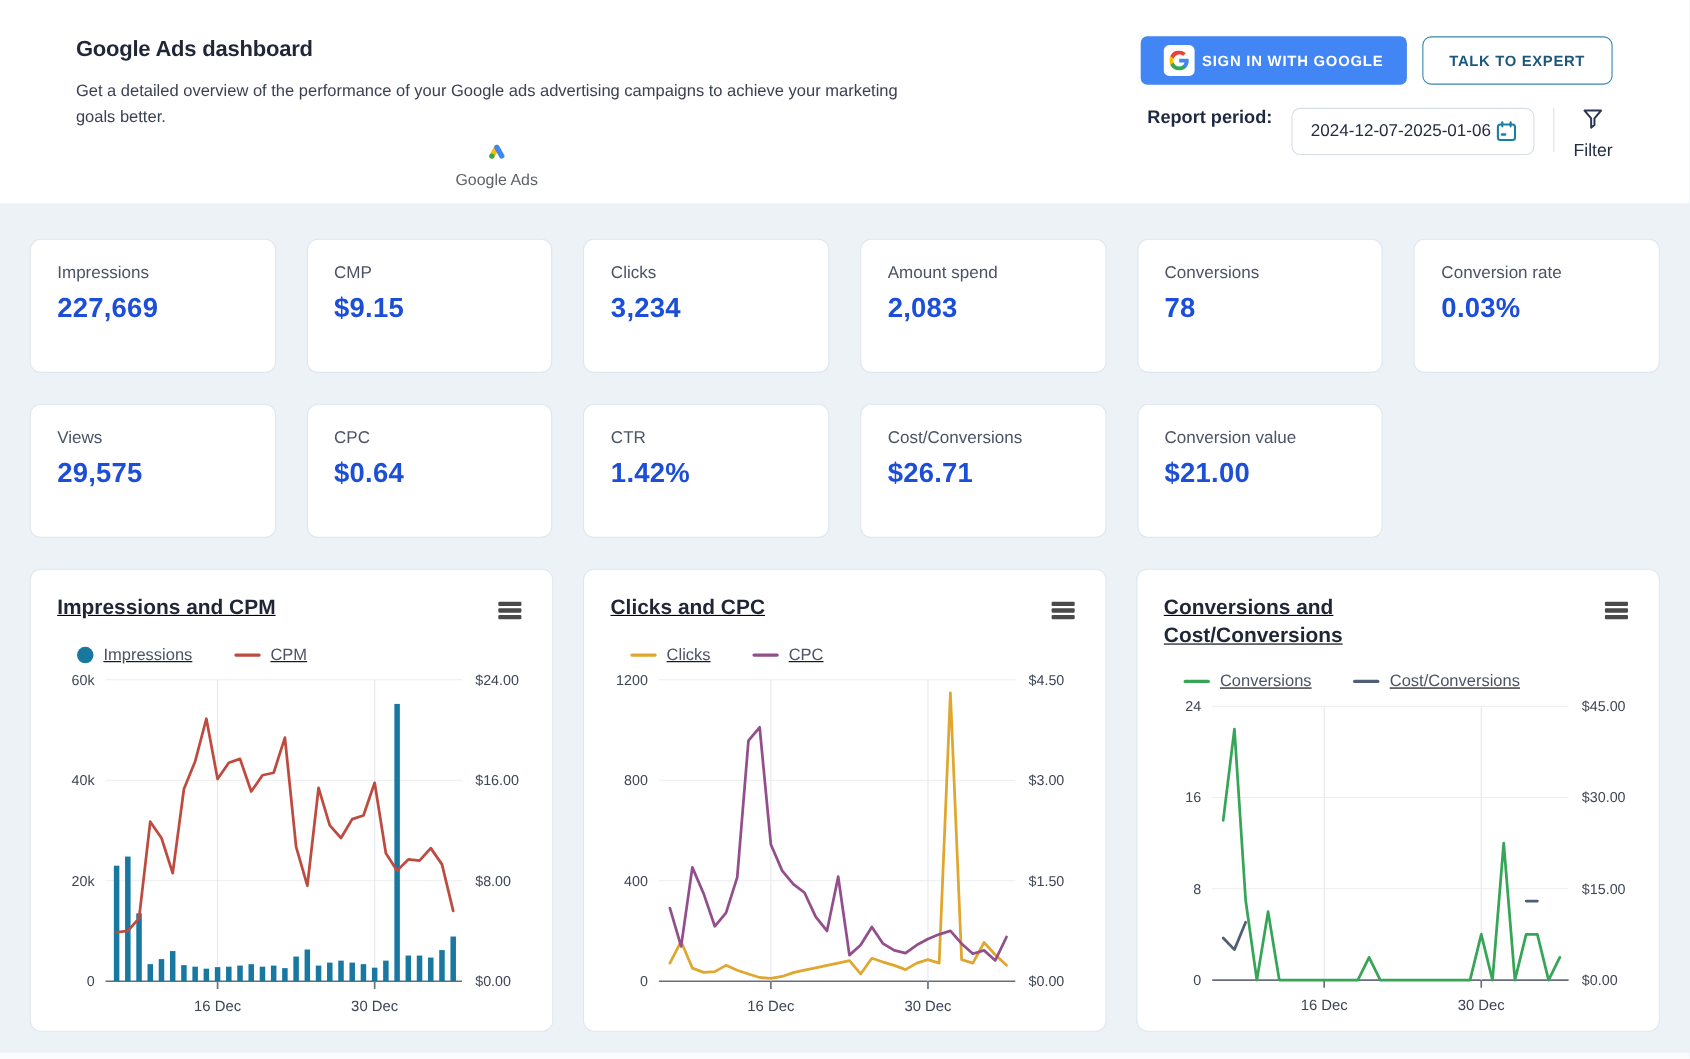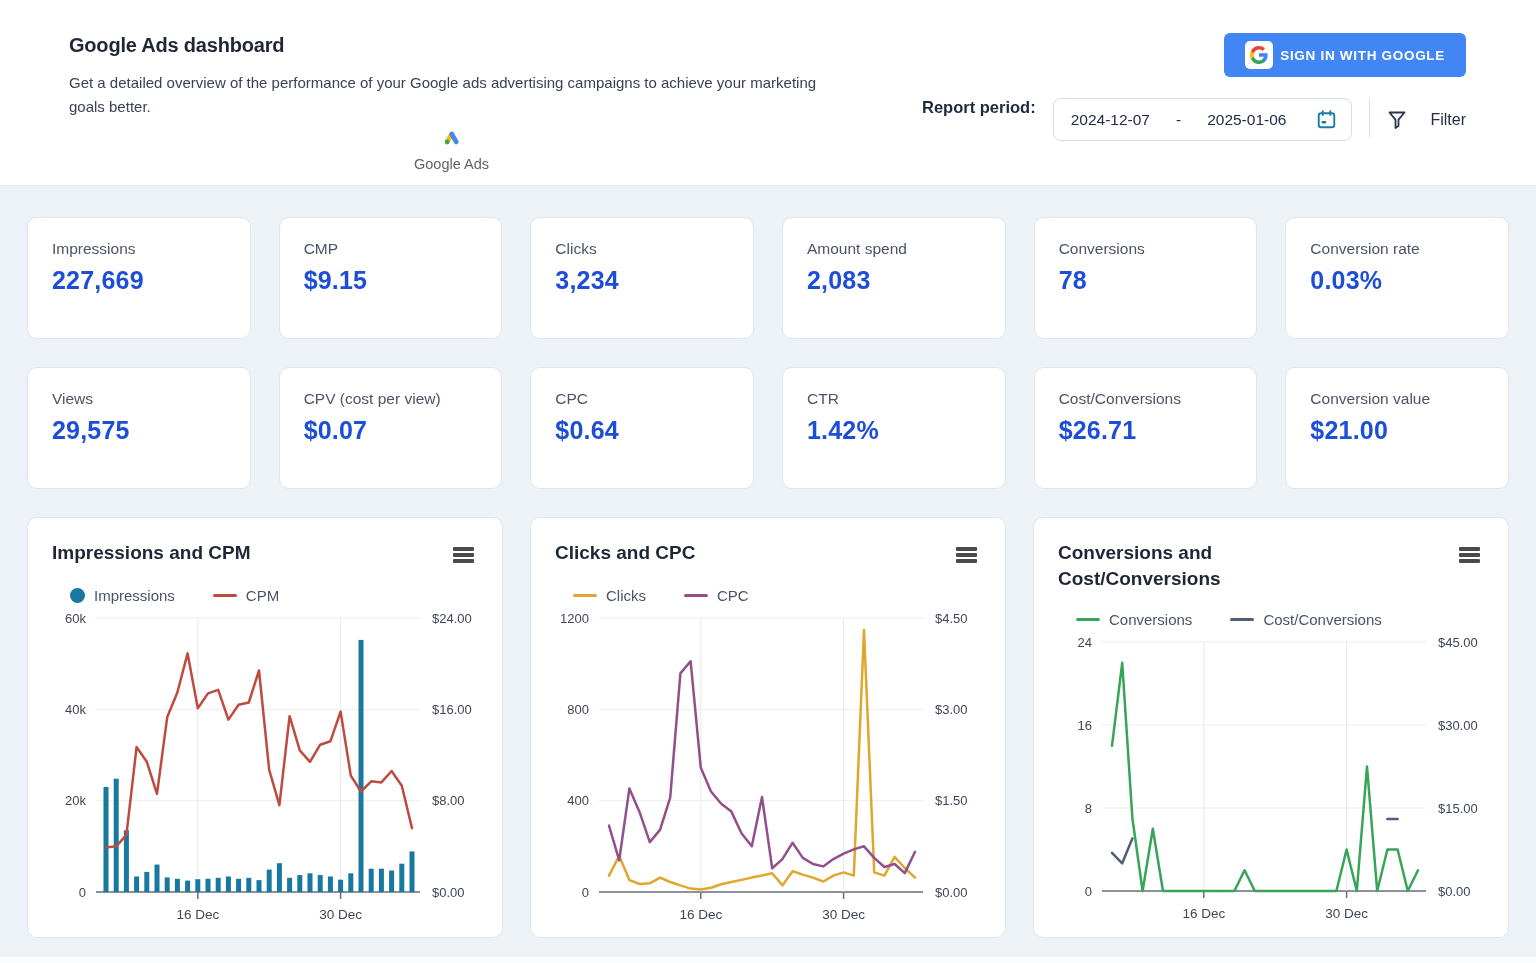--- a/index.html
+++ b/index.html
@@ -12,33 +12,33 @@
   .page-title { font-size:20px; font-weight:800; color:#1f2637; margin:4px 0 14px; letter-spacing:-0.2px; }
   .page-subtitle { font-size:15px; color:#3a4152; line-height:1.6; max-width:765px; margin-bottom:11px; }
   .brand-row { display:flex; align-items:center; gap:9px; font-size:14.5px; color:#5f6368;flex-direction:column; }
   .header-right { margin-left:auto; display:flex; flex-direction:column; align-items:flex-end; gap:21px; padding-top:3px; }
   .btn-row { display:flex; gap:14px; }
   .btn-signin { background:#4285f4; color:#fff; height:44px; border:none; border-radius:6px; display:flex; align-items:center; gap:7px; padding:0 21px; font-family:inherit; font-weight:700; font-size:13.5px; letter-spacing:0.7px; cursor:pointer; }
   .g-tile { width:28px; height:28px; background:#fff; border-radius:5px; display:flex; align-items:center; justify-content:center; }
   .btn-talk { background:#fff; border:1.5px solid #3a85ad; color:#1c587c; height:44px; border-radius:8px; padding:0 24px; font-family:inherit; font-weight:700; font-size:13.5px; letter-spacing:0.6px; cursor:pointer; }
   .report-row { display:flex; gap:17px; }
   .rp-label { font-size:16.5px; font-weight:700; color:#1e2940; }
-  .date-box { display:flex; align-items:center; gap:26px; border:1px solid #d7dde7; border-radius:8px; height:43px; padding:0 14px 0 17px; font-size:15.5px; color:#222c42; background:#fff; cursor:pointer; }
+  .date-box { display:flex; align-items:center; gap:0; border:1px solid #d7dde7; border-radius:8px; height:43px; padding:0 14px 0 17px; font-size:15.5px; color:#222c42; background:#fff; cursor:pointer; }
   .v-div { width:1px; height:40px; background:#dde2ea; }
-  .filter-btn { display:flex; align-items:center; gap:23px; font-size:16px; color:#222c42; cursor:pointer; background:none; border:none; font-family:inherit; }
+  .filter-btn { display:flex; align-items:center; gap:11px; font-size:16px; color:#222c42; cursor:pointer; background:none; border:none; font-family:inherit;flex-direction:column; }
 
   
   .kpi-grid { display:grid; grid-template-columns:repeat(6,1fr); gap:28px; padding:31px 27px 0; }
   .kpi-card { background:#fff; border:1px solid #e0e6ef; border-radius:10px; padding:22px 24px; height:122px; }
   .kpi-label { font-size:15.5px; color:#4b5366; margin-bottom:8px; }
   .kpi-value { font-size:25px; font-weight:800; color:#1d4ed8; letter-spacing:0.2px; }
 
   
   .charts-grid { display:grid; grid-template-columns:repeat(3,1fr); gap:27px; padding:28px 27px 0; }
-  .chart-card { background:#fff; border:1px solid #e0e6ef; border-radius:10px; padding:22px 18px 12px 24px; height:421px; display:flex; flex-direction:column; }
+  .chart-card { background:#fff; border:1px solid #e0e6ef; border-radius:10px; padding:22px 18px 12px 24px; height:421px; display:flex; flex-direction:column;text-decoration:underline; }
   .chart-head { display:flex; justify-content:space-between; align-items:flex-start; }
   .chart-title { font-size:19px; font-weight:800; color:#1f2636; line-height:1.35; max-width:280px; }
   .menu-icon { display:flex; flex-direction:column; gap:2.5px; padding:4px; cursor:pointer; margin:3px 6px 0 0; }
   .menu-icon i { display:block; width:21px; height:3.5px; background:#4a4a4a; border-radius:1px; }
   .chart-legend { display:flex; gap:38px; margin:20px 0 4px 18px; font-size:15px; color:#4b5366; align-items:center; flex-wrap:wrap; }
   .lg-item { display:flex; align-items:center; gap:9px; cursor:pointer; }
   .mk.circle { width:15px; height:15px; border-radius:50%; }
   .mk.dash { width:24px; height:3px; border-radius:2px; }
   .chart-svg-wrap { flex:1; position:relative; min-height:0; }
   .chart-svg-wrap svg { position:absolute; inset:0; }
@@ -70,20 +70,21 @@
         <span class="g-tile">
           <svg width="18" height="18" viewBox="0 0 18 18">
             <path fill="#4285F4" d="M17.64 9.2c0-.64-.06-1.25-.16-1.84H9v3.48h4.84a4.14 4.14 0 0 1-1.8 2.72v2.26h2.92c1.7-1.57 2.68-3.88 2.68-6.62z"></path>
             <path fill="#34A853" d="M9 18c2.43 0 4.47-.8 5.96-2.18l-2.92-2.26c-.8.54-1.84.86-3.04.86-2.34 0-4.32-1.58-5.03-3.7H.96v2.33A9 9 0 0 0 9 18z"></path>
             <path fill="#FBBC05" d="M3.97 10.72A5.41 5.41 0 0 1 3.68 9c0-.6.1-1.18.28-1.72V4.95H.96A9 9 0 0 0 0 9c0 1.45.35 2.83.96 4.05l3.01-2.33z"></path>
             <path fill="#EA4335" d="M9 3.58c1.32 0 2.5.45 3.44 1.35l2.58-2.58A9 9 0 0 0 9 0 9 9 0 0 0 .96 4.95l3.01 2.33C4.68 5.16 6.66 3.58 9 3.58z"></path>
           </svg>
         </span>
         <span>SIGN IN WITH GOOGLE</span>
       </button>
+      <button class="btn-talk">TALK TO EXPERT</button>
     </div>
     <div class="report-row">
       <span class="rp-label">Report period:</span>
       <div class="date-box">
         <span>2024-12-07</span>
         <span>-</span>
         <span>2025-01-06</span>
         <span style="display:flex; margin-left:4px;">
           <svg width="21" height="21" viewBox="0 0 20 20" fill="none" stroke="#1b7ca6" stroke-width="1.8" stroke-linecap="round">
             <rect x="2.6" y="4" width="14.8" height="13.4" rx="2.2"></rect>
@@ -127,24 +128,20 @@
     <div class="kpi-label">Conversions</div>
     <div class="kpi-value">78</div>
   </div>
   <div class="kpi-card">
     <div class="kpi-label">Conversion rate</div>
     <div class="kpi-value">0.03%</div>
   </div>
   <div class="kpi-card">
     <div class="kpi-label">Views</div>
     <div class="kpi-value">29,575</div>
-  </div>
-  <div class="kpi-card">
-    <div class="kpi-label">CPV (cost per view)</div>
-    <div class="kpi-value">$0.07</div>
   </div>
   <div class="kpi-card">
     <div class="kpi-label">CPC</div>
     <div class="kpi-value">$0.64</div>
   </div>
   <div class="kpi-card">
     <div class="kpi-label">CTR</div>
     <div class="kpi-value">1.42%</div>
   </div>
   <div class="kpi-card">

